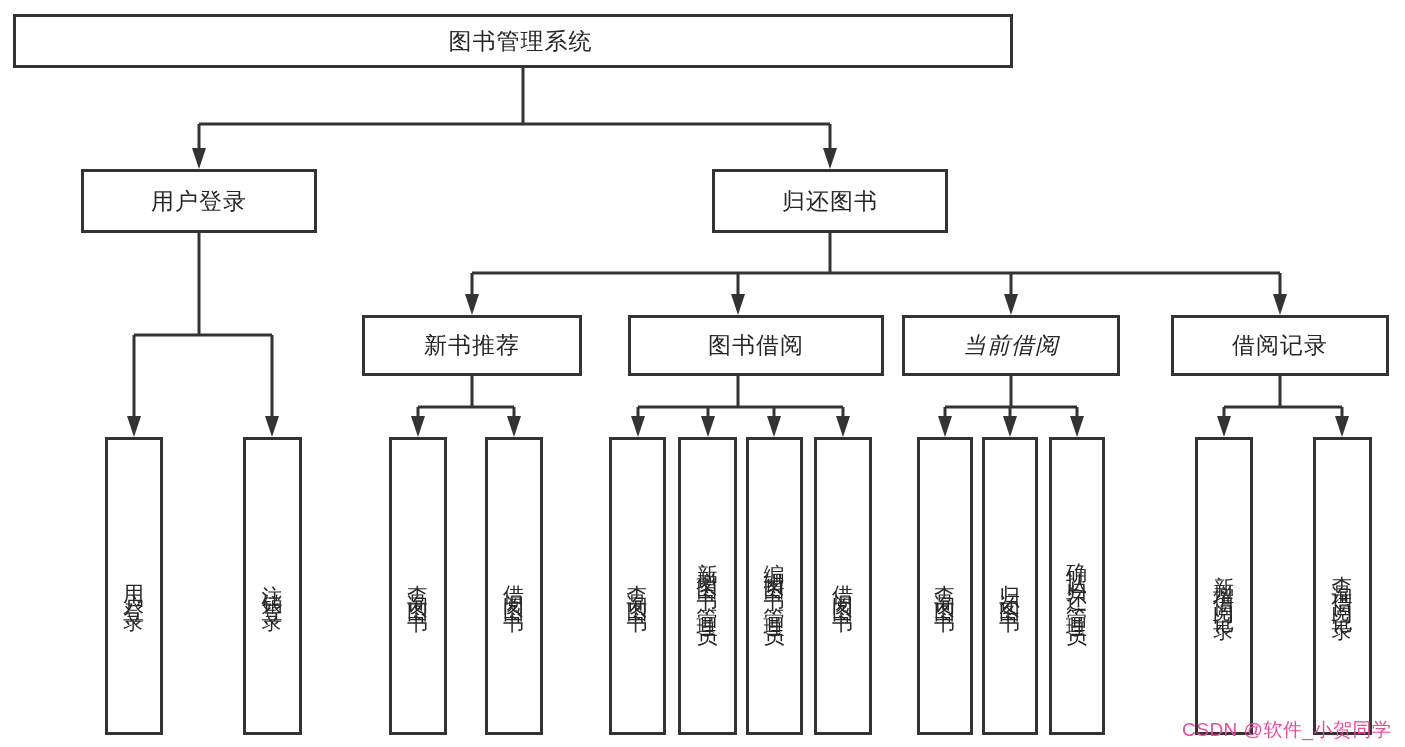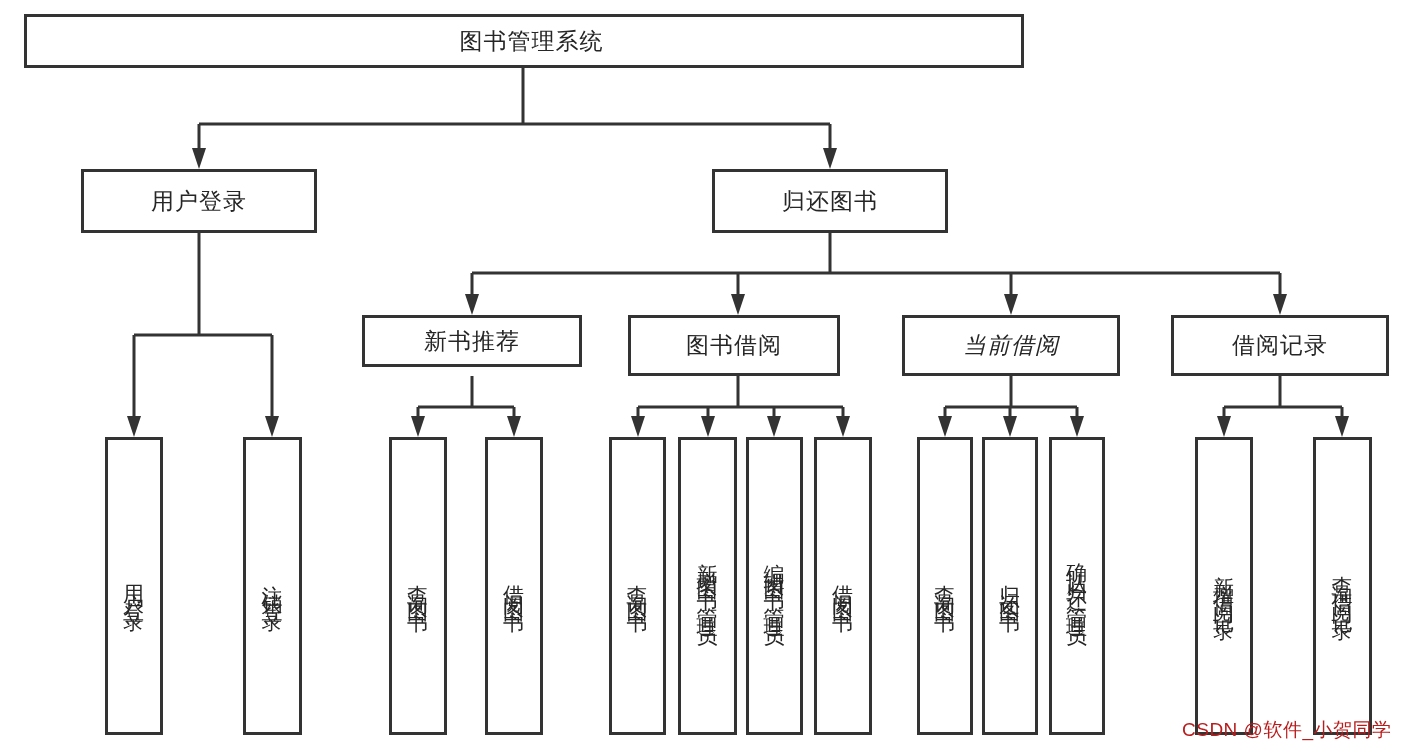--- a/index.html
+++ b/index.html
@@ -39,21 +39,21 @@
     font-size: 21px;
     letter-spacing: 9px;
     white-space: nowrap;
   }
   #watermark {
     position: absolute;
     left: 1182px;
     top: 717px;
     z-index: 2;
     font-size: 19px;
-    color: #b91c1c;
+    color: #ec4899;
     white-space: nowrap;
     letter-spacing: 0.5px;
   }
 </style>
 </head>
 <body>
 
 <div id="stage">
 
   <svg id="connectors" width="1405" height="747" viewBox="0 0 1405 747">
@@ -82,27 +82,27 @@
       <polygon points="767,416 781,416 774,437"></polygon>
       <polygon points="836,416 850,416 843,437"></polygon>
       <polygon points="938,416 952,416 945,437"></polygon>
       <polygon points="1003,416 1017,416 1010,437"></polygon>
       <polygon points="1070,416 1084,416 1077,437"></polygon>
       <polygon points="1217,416 1231,416 1224,437"></polygon>
       <polygon points="1335,416 1349,416 1342,437"></polygon>
     </g>
   </svg>
 
-  <div class="box h" style="left:24px; top:14px; width:1000px; height:54px;padding-left:15px;">图书管理系统</div>
+  <div class="box h" style="left:13px; top:14px; width:1000px; height:54px;padding-left:15px;">图书管理系统</div>
 
   <div class="box h" style="left:81px; top:169px; width:236px; height:64px;">用户登录</div>
   <div class="box h" style="left:712px; top:169px; width:236px; height:64px;">归还图书</div>
 
-  <div class="box h" style="left:362px; top:315px; width:220px; height:52px;">新书推荐</div>
-  <div class="box h" style="left:628px; top:315px; width:212px; height:61px;">图书借阅</div>
+  <div class="box h" style="left:362px; top:315px; width:220px; height:61px;">新书推荐</div>
+  <div class="box h" style="left:628px; top:315px; width:256px; height:61px;">图书借阅</div>
   <div class="box h" style="left:902px; top:315px; width:218px; height:61px;font-style:italic;">当前借阅</div>
   <div class="box h" style="left:1171px; top:315px; width:218px; height:61px;">借阅记录</div>
 
   <div class="box v" style="left:105px; top:437px; width:58px; height:298px;">用户登录</div>
   <div class="box v" style="left:243px; top:437px; width:59px; height:298px;">注销登录</div>
 
   <div class="box v" style="left:389px; top:437px; width:58px; height:298px;">查询图书</div>
   <div class="box v" style="left:485px; top:437px; width:58px; height:298px;">借阅图书</div>
 
   <div class="box v" style="left:609px; top:437px; width:57px; height:298px;">查询图书</div>

